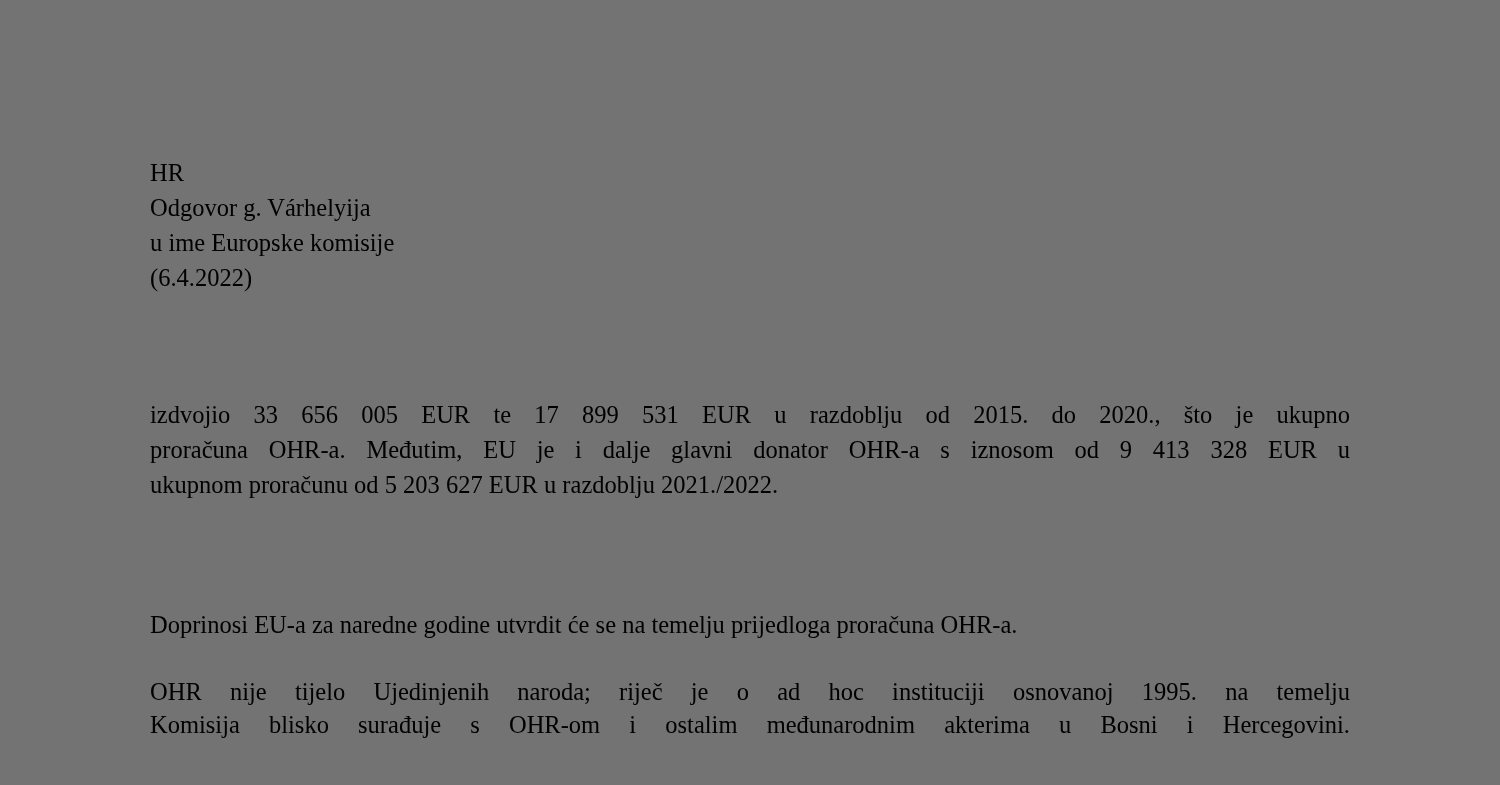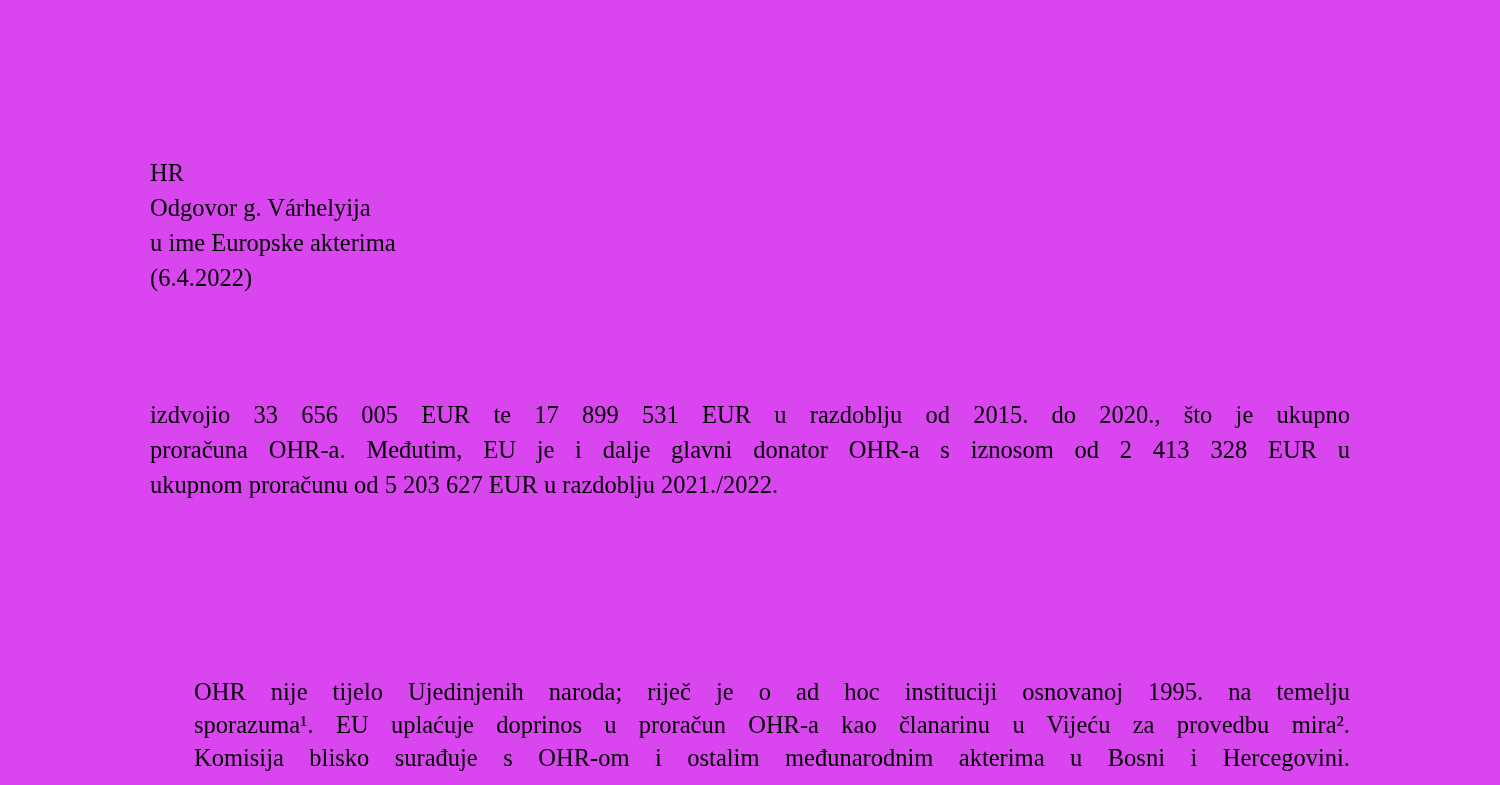--- a/index.html
+++ b/index.html
@@ -10,21 +10,21 @@
     height: 785px;
     overflow: hidden;
     background: #ffffff;
     color: #000000;
     font-family: "Liberation Serif", "DejaVu Serif", serif;
   }
   .page {
     position: relative;
     width: 1500px;
     height: 785px;
-    background: #d946ef;
+    background: #737373;
     overflow: hidden;
   }
   .content {
     position: absolute;
     left: 150px;
     top: 0;
     width: 1200px;
     height: 785px;
   }
   .block {
@@ -32,47 +32,48 @@
     left: 0;
     width: 100%;
   }
   .line {
     font-size: 24.5px;
     line-height: 35px;
     color: #000000;
   }
   .p3 .line {
     line-height: 33px;
-    margin-left: 44px;
   }
   .just {
     text-align: justify;
     text-align-last: justify;
   }
 </style>
 </head>
 <body>
 
 <div class="page">
   <div class="content">
 
     <div class="block" style="top:155px">
       <div class="line">HR</div>
       <div class="line">Odgovor g. Várhelyija</div>
-      <div class="line">u ime Europske akterima</div>
+      <div class="line">u ime Europske komisije</div>
       <div class="line">(6.4.2022)</div>
     </div>
 
     <div class="block" style="top:397px">
       <div class="line just">izdvojio 33 656 005 EUR te 17 899 531 EUR u razdoblju od 2015. do 2020., što je ukupno</div>
-      <div class="line just">proračuna OHR-a. Međutim, EU je i dalje glavni donator OHR-a s iznosom od 2 413 328 EUR u</div>
+      <div class="line just">proračuna OHR-a. Međutim, EU je i dalje glavni donator OHR-a s iznosom od 9 413 328 EUR u</div>
       <div class="line">ukupnom proračunu od 5 203 627 EUR u razdoblju 2021./2022.</div>
     </div>
 
+    <div class="block" style="top:607px">
+      <div class="line">Doprinosi EU-a za naredne godine utvrdit će se na temelju prijedloga proračuna OHR-a.</div>
+    </div>
 
     <div class="block p3" style="top:675px">
       <div class="line just">OHR nije tijelo Ujedinjenih naroda; riječ je o ad hoc instituciji osnovanoj 1995. na temelju</div>
-      <div class="line just">sporazuma¹. EU uplaćuje doprinos u proračun OHR-a kao članarinu u Vijeću za provedbu mira².</div>
       <div class="line just">Komisija blisko surađuje s OHR-om i ostalim međunarodnim akterima u Bosni i Hercegovini.</div>
     </div>
 
   </div>
 </div>
 
 </body></html>

